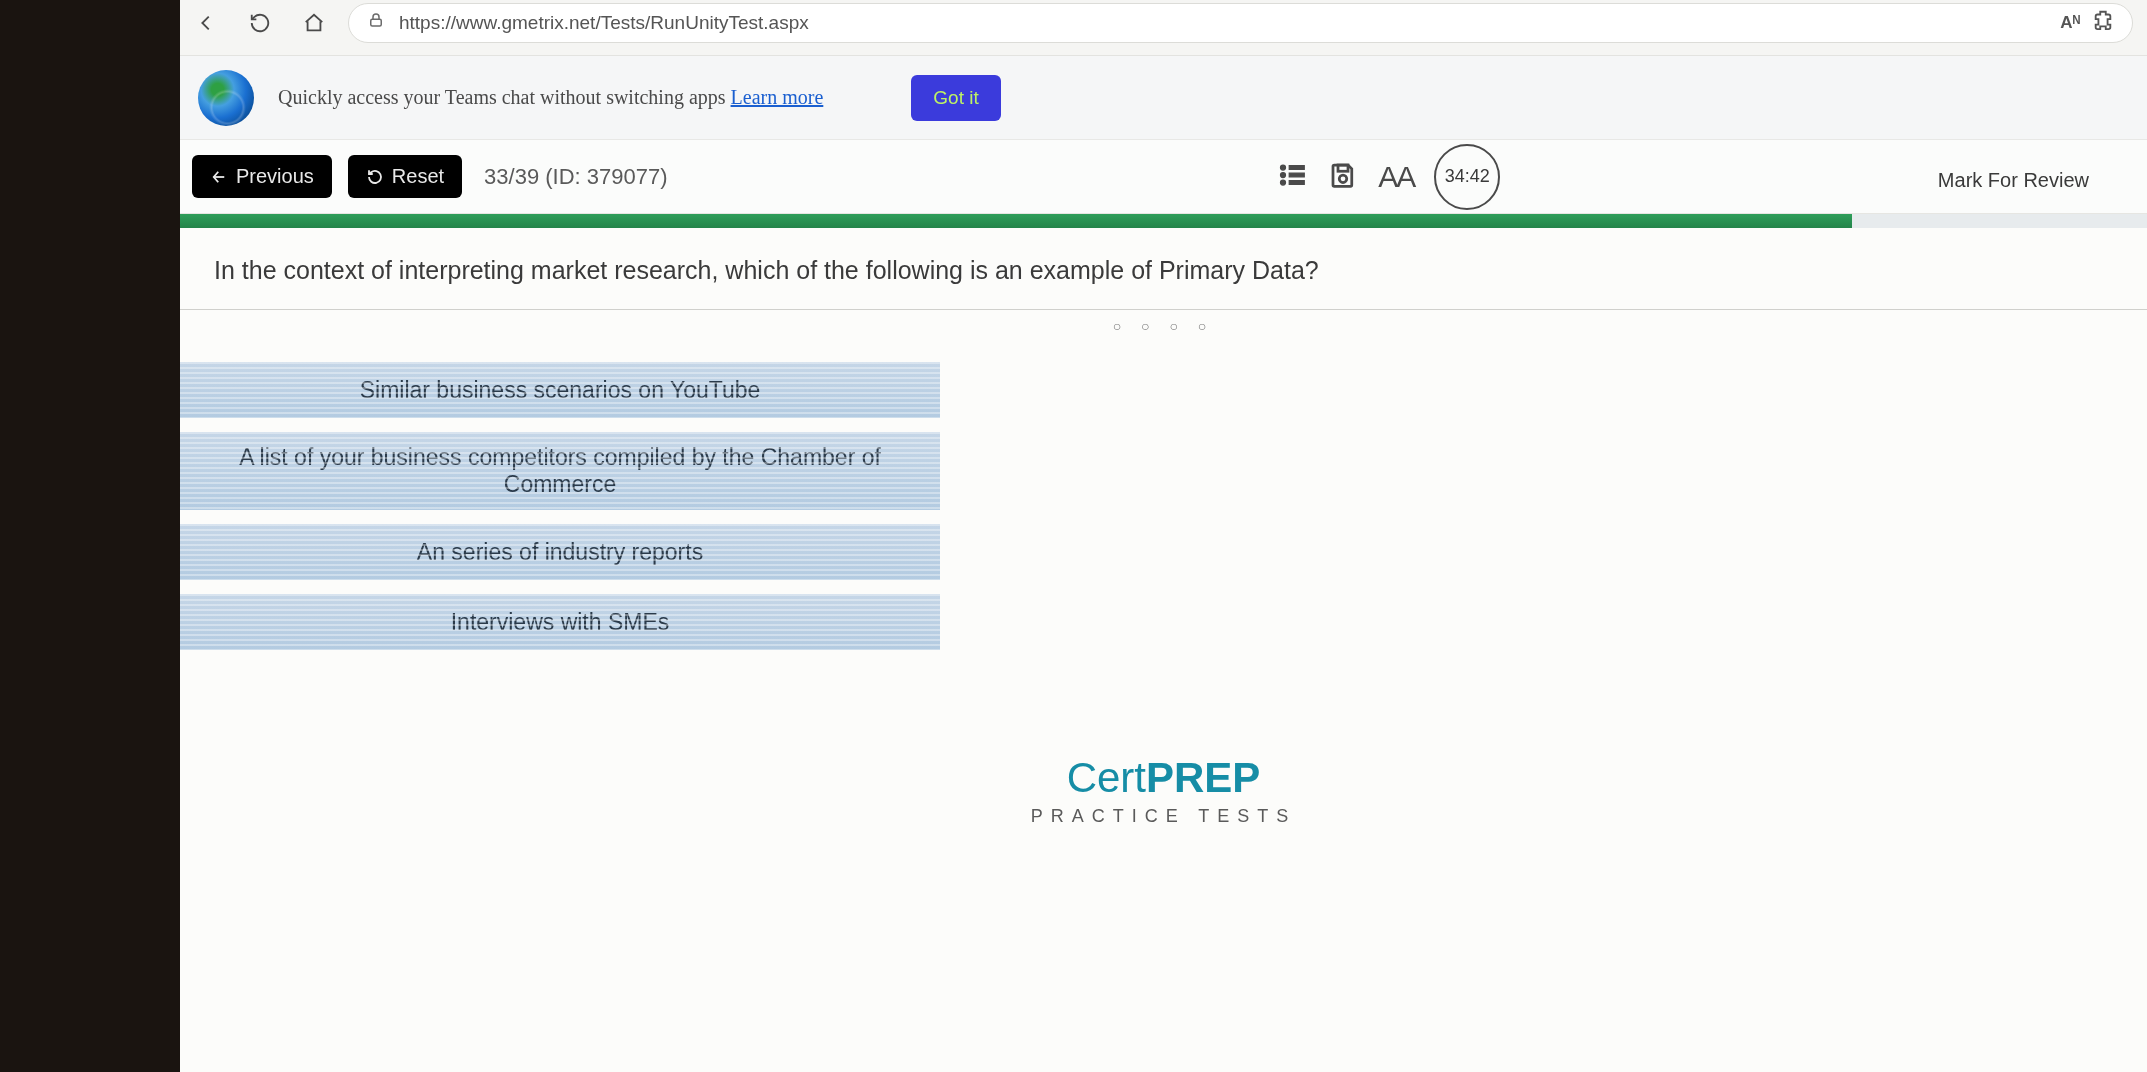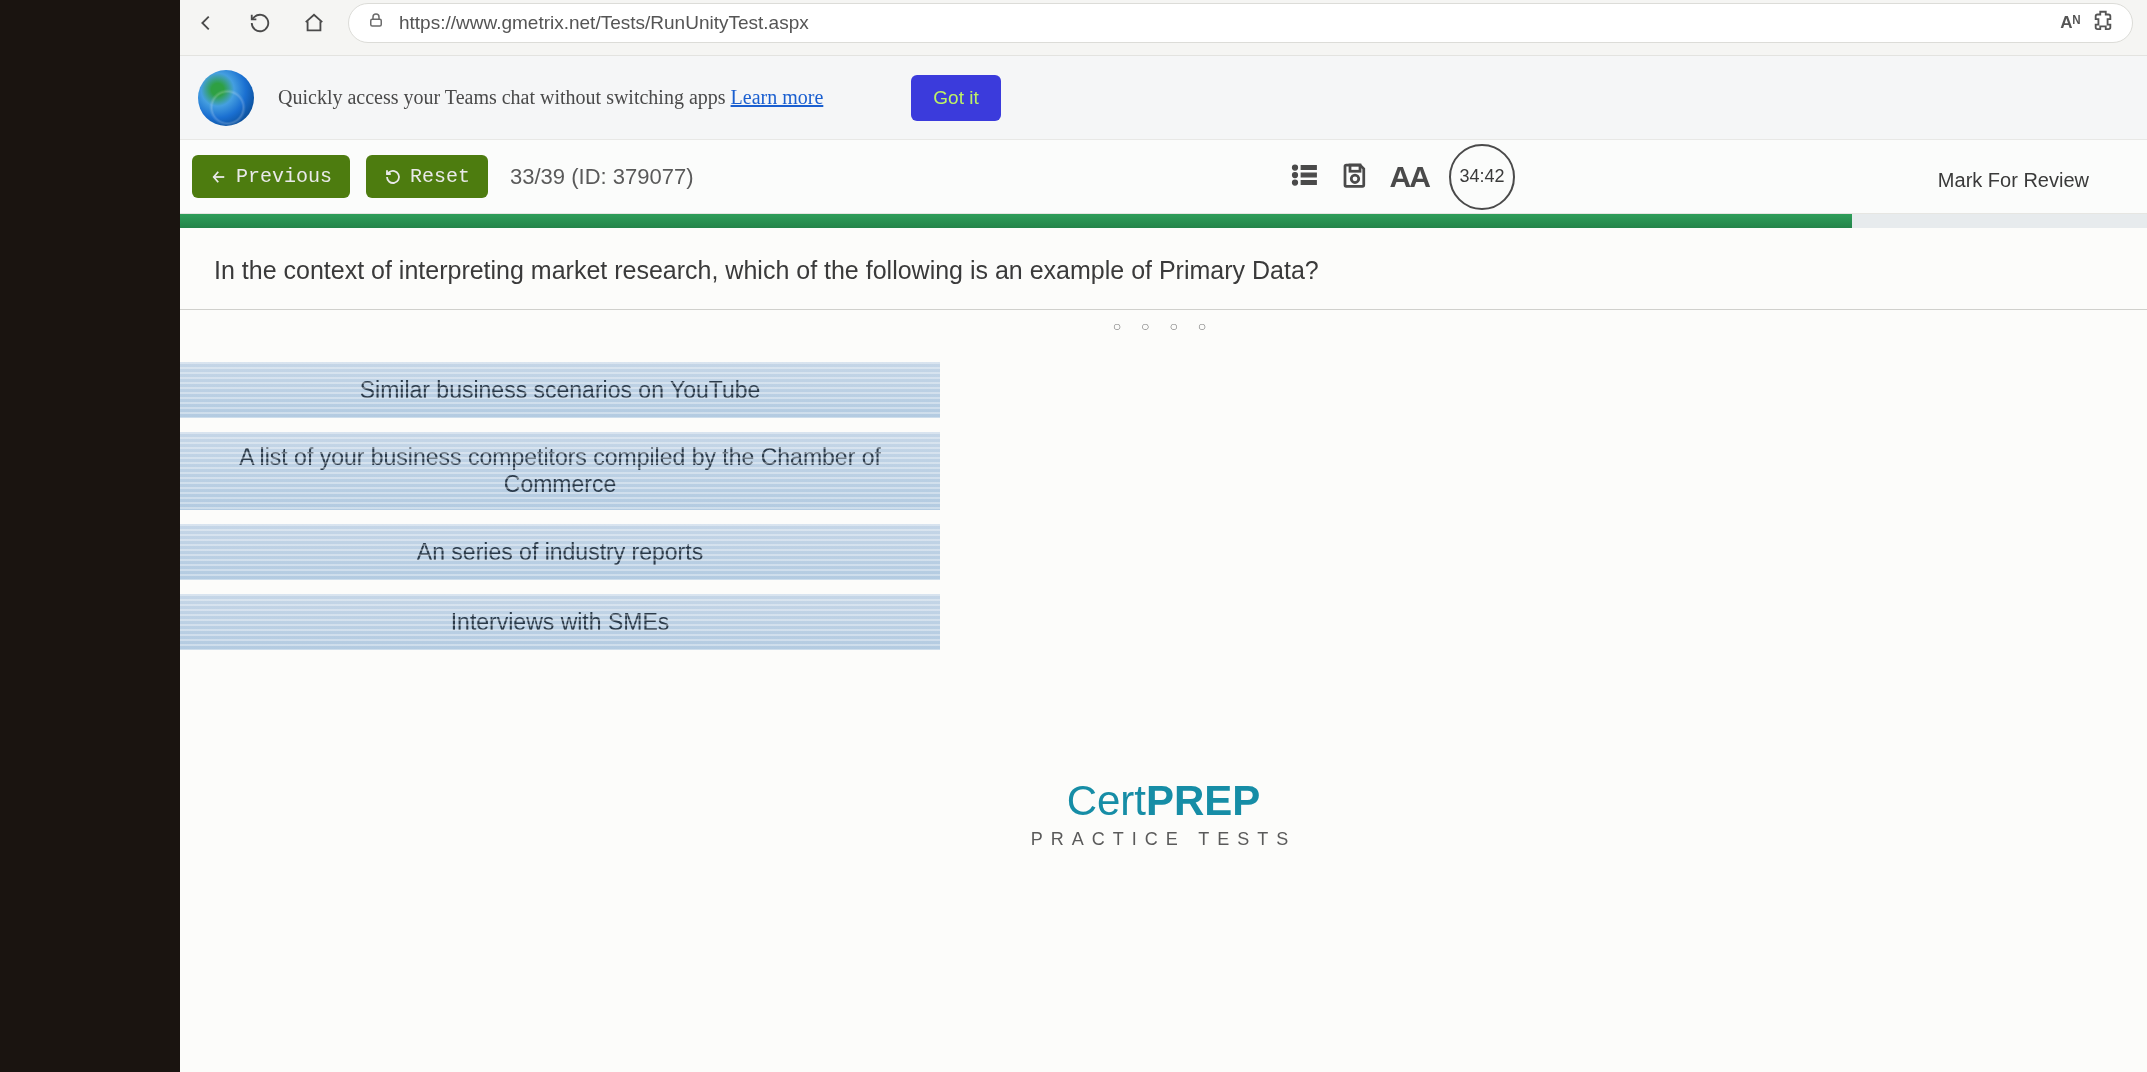--- a/index.html
+++ b/index.html
@@ -95,45 +95,44 @@
 .quiz-topbar {
   height: 74px;
   background: #fbfcfb;
   display: flex;
   align-items: center;
   padding: 0 12px;
   gap: 16px;
   border-bottom: 1px solid #e6e6e2;
 }
 .nav-btn {
-  background: #4d7c0f;
+  background: #000000;
   color: #e9e9e9;
   border: none;
   border-radius: 6px;
   padding: 10px 18px;
   font-size: 20px;
   display: inline-flex;
   align-items: center;
   gap: 8px;
   cursor: pointer;
-  font-family: Liberation Mono, monospace;
 }
 .nav-btn svg { width: 18px; height: 18px; stroke: currentColor; fill: none; stroke-width: 2.4; }
 .q-counter { font-size: 22px; color: #5a5a5a; margin-left: 6px; }
 .tool-icons {
   display: flex;
   align-items: center;
   gap: 20px;
   margin-left: auto;
   margin-right: 40px;
 }
 .tool-icons > * { color: #4a4a4a; }
 .list-ico svg { width: 30px; height: 30px; stroke: currentColor; fill: currentColor; }
 .save-ico svg { width: 30px; height: 30px; stroke: currentColor; fill: none; stroke-width: 2.2; }
-.aa { font-size: 30px; font-weight: 700; letter-spacing: -2px; }
+.aa { font-size: 30px; font-weight: 400; letter-spacing: -2px; }
 .timer {
   width: 66px; height: 66px;
   border: 2px solid #4a4a4a;
   border-radius: 50%;
   display: flex; align-items: center; justify-content: center;
   font-size: 18px;
   color: #3a3a3a;
   font-weight: 500;
 }
 .mark-review {
@@ -184,21 +183,21 @@
   padding: 12px 20px;
   cursor: pointer;
   position: relative;
 }
 .answer::before {
   content:''; position:absolute; left:0; right:0; top:0; bottom:0;
   background: repeating-linear-gradient(to bottom, rgba(255,255,255,.35) 0 2px, rgba(255,255,255,0) 2px 5px);
   pointer-events:none;
 }
 .footer-logo {
-  margin-top: 87px;
+  margin-top: 64px;
   text-align: center;
 }
 .certprep {
   font-size: 42px;
   font-weight: 400;
   color: #168da6;
 }
 .certprep b { font-weight: 800; }
 .subline {
   font-size: 18px;

